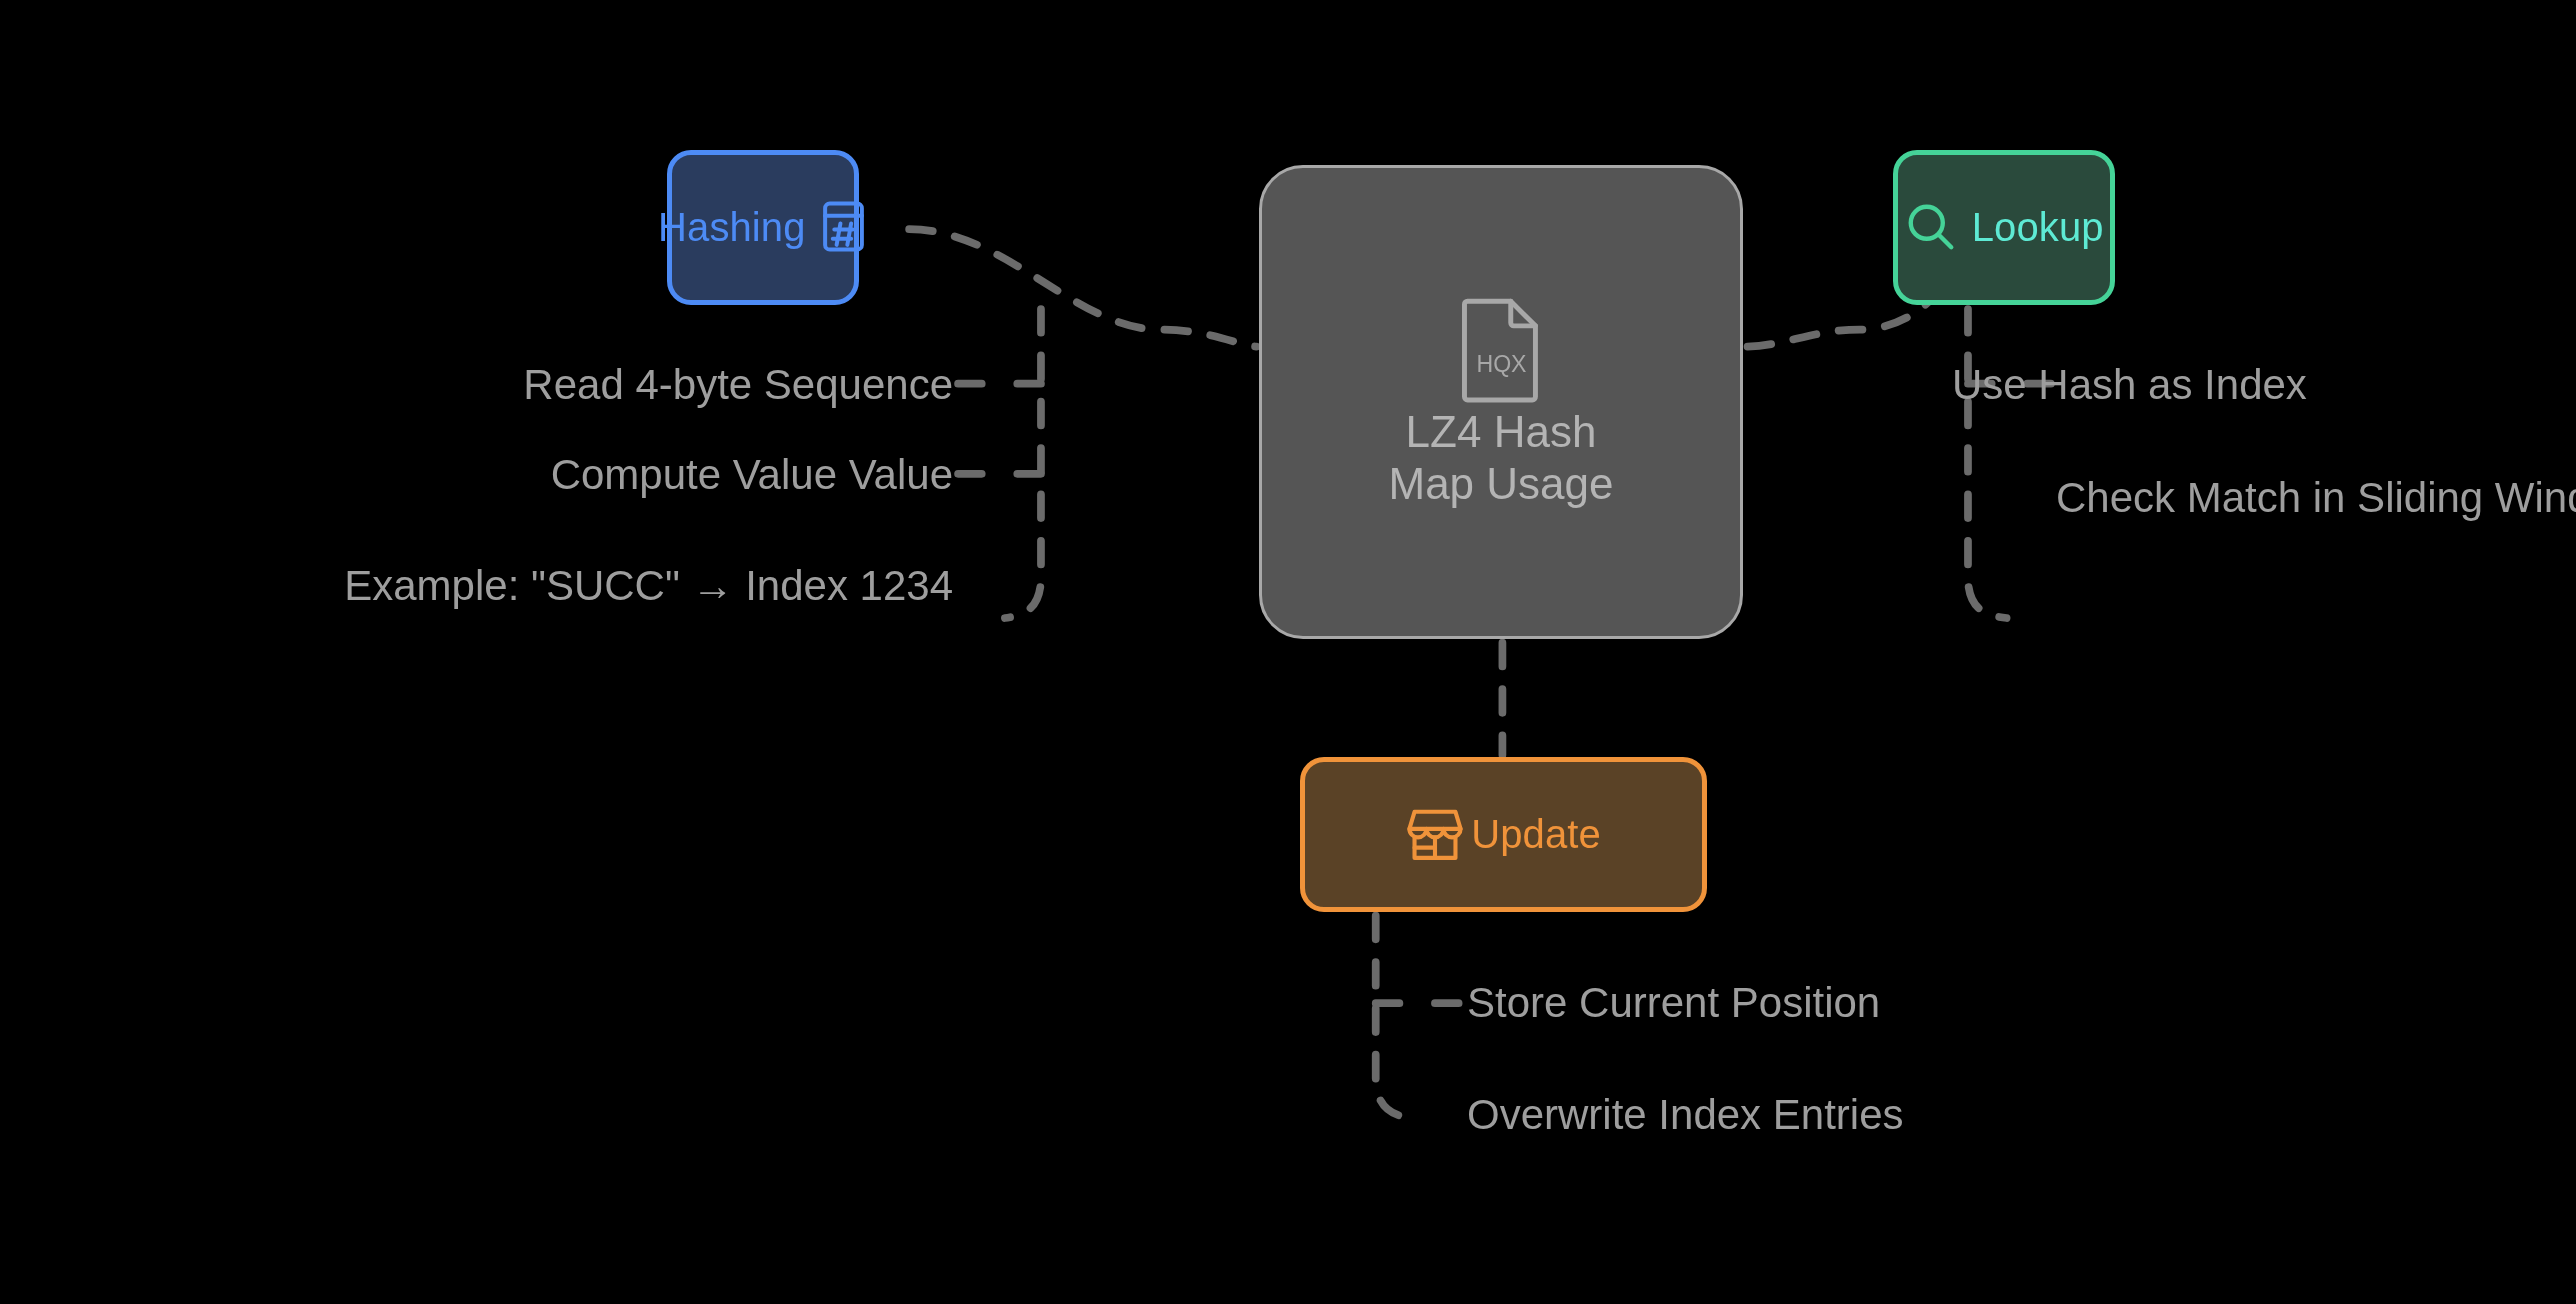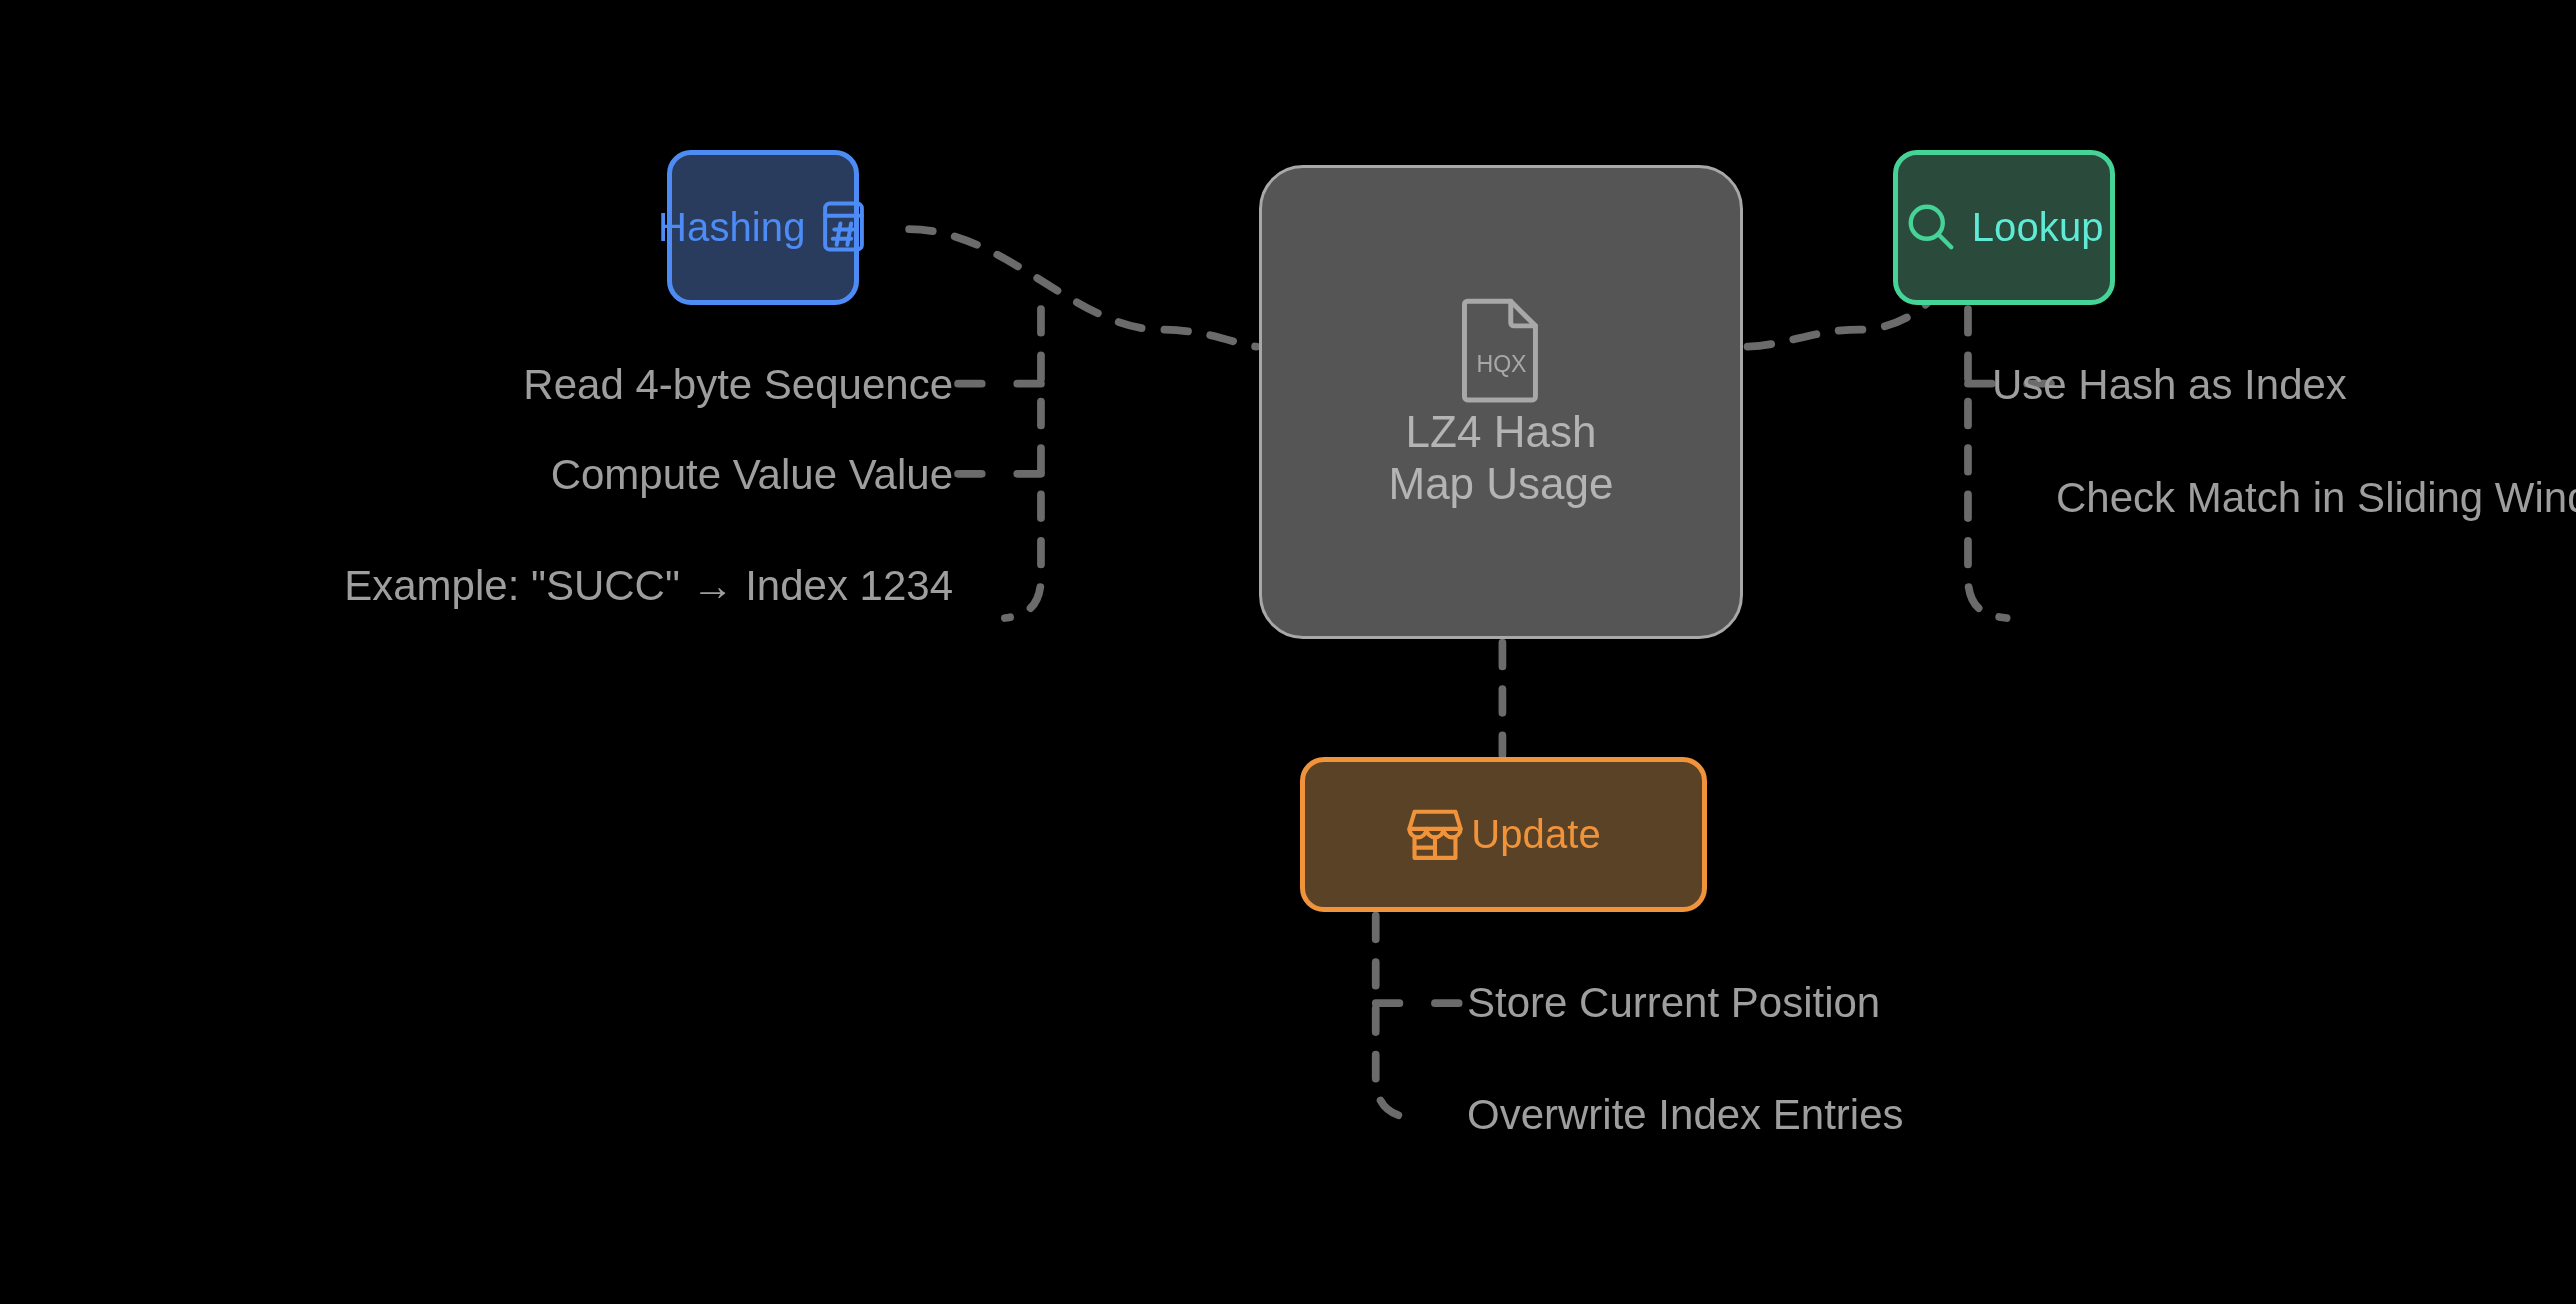--- a/index.html
+++ b/index.html
@@ -172,20 +172,20 @@
         <path d="M5 25 h12 M17 19 v12"></path>
       </svg>
     </span>
     <span class="node-label">Update</span>
   </div>
 
   <div class="leaf right-align" style="left:953px; top:361px;">Read 4-byte Sequence</div>
   <div class="leaf right-align" style="left:953px; top:451px;">Compute Value Value</div>
   <div class="leaf right-align" style="left:953px; top:562px;">Example: "SUCC" → Index 1234</div>
 
-  <div class="leaf" style="left:1992px; top:361px;">Use Hash as Index</div>
+  <div class="leaf" style="left:1952px; top:361px;">Use Hash as Index</div>
   <div class="leaf" style="left:2056px; top:474px;">Check Match in Sliding Window</div>
 
   <div class="leaf" style="left:1467px; top:979px;">Store Current Position</div>
   <div class="leaf" style="left:1467px; top:1091px;">Overwrite Index Entries</div>
 
 </div>
 
 
 </body></html>

